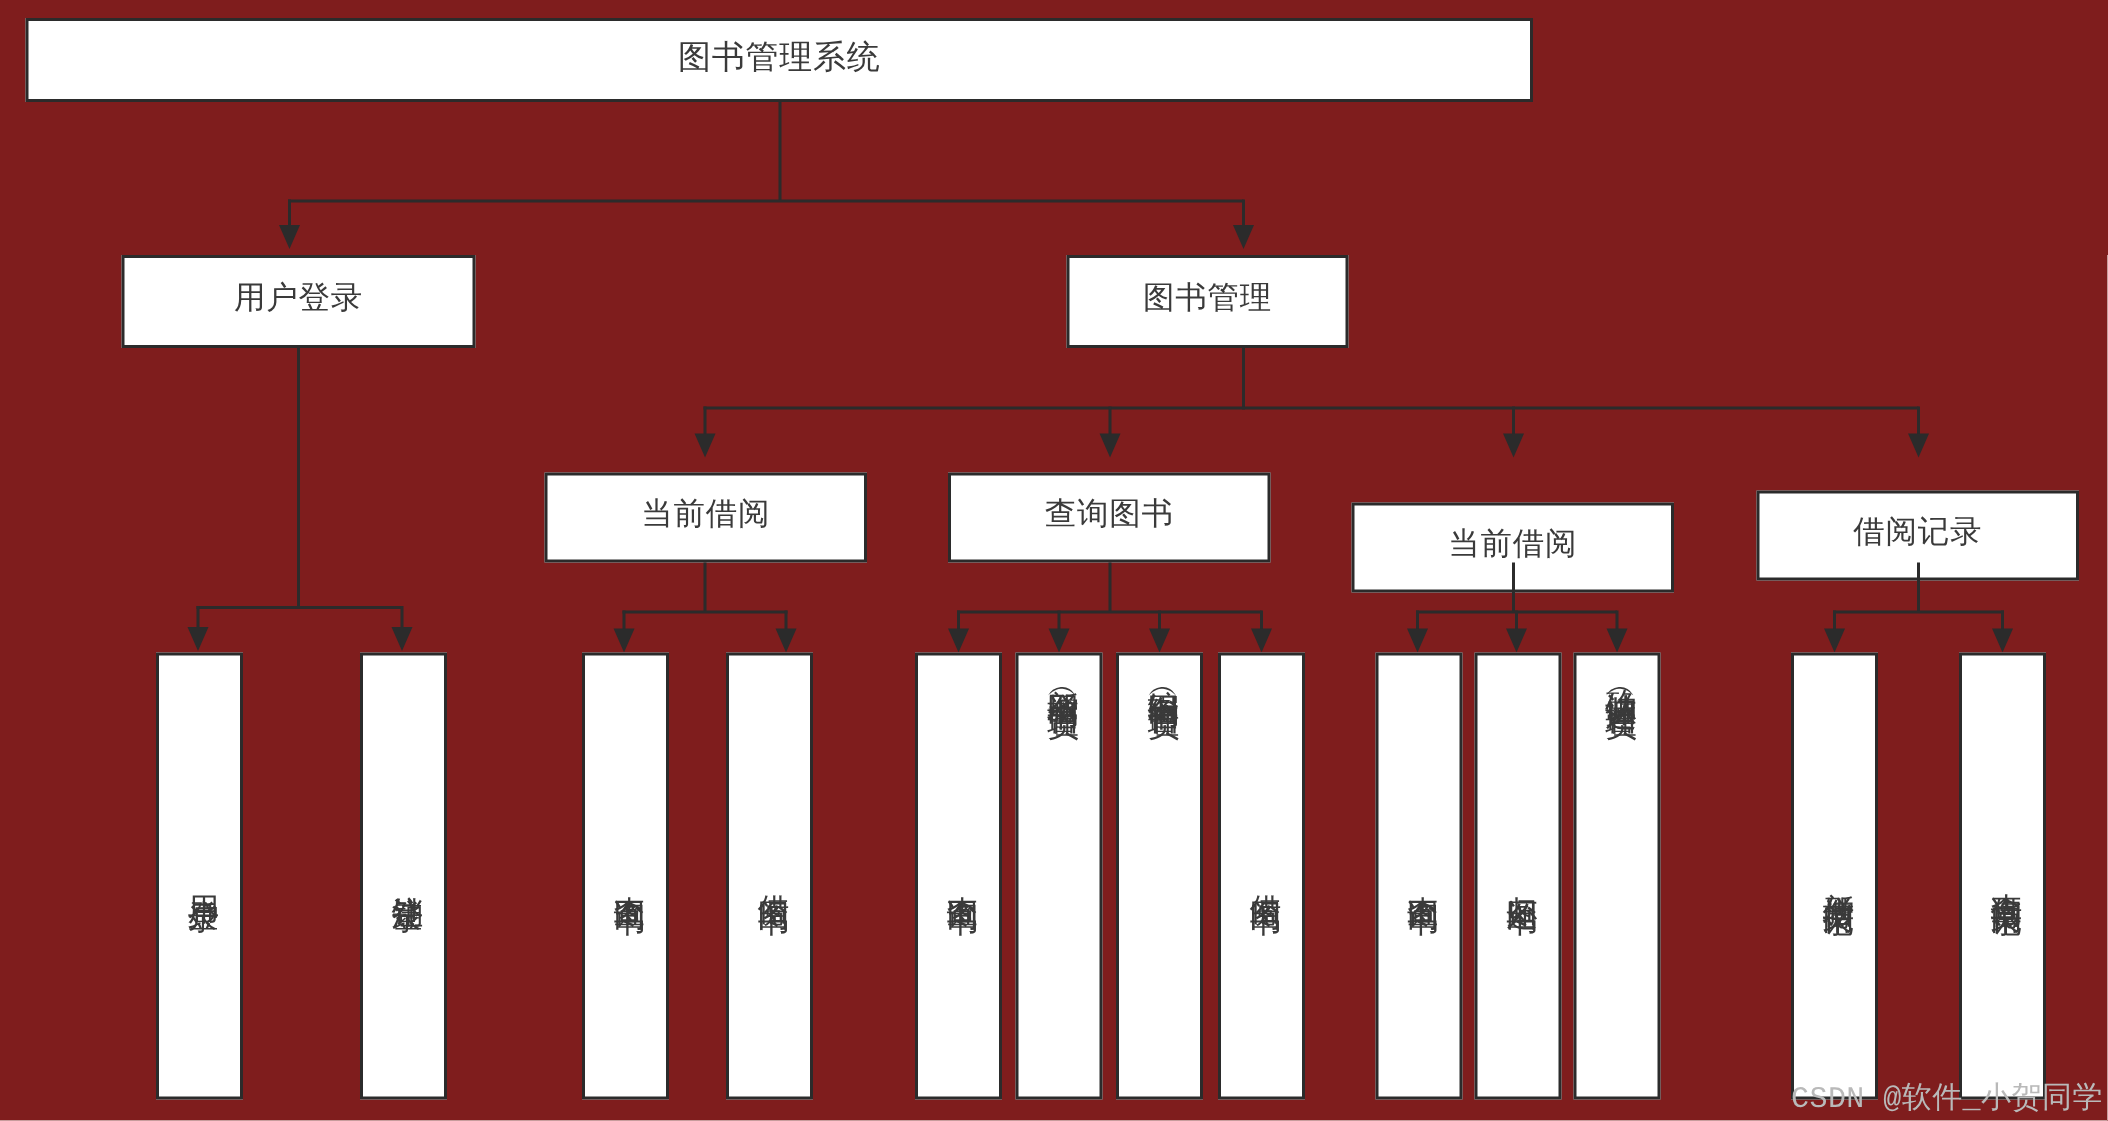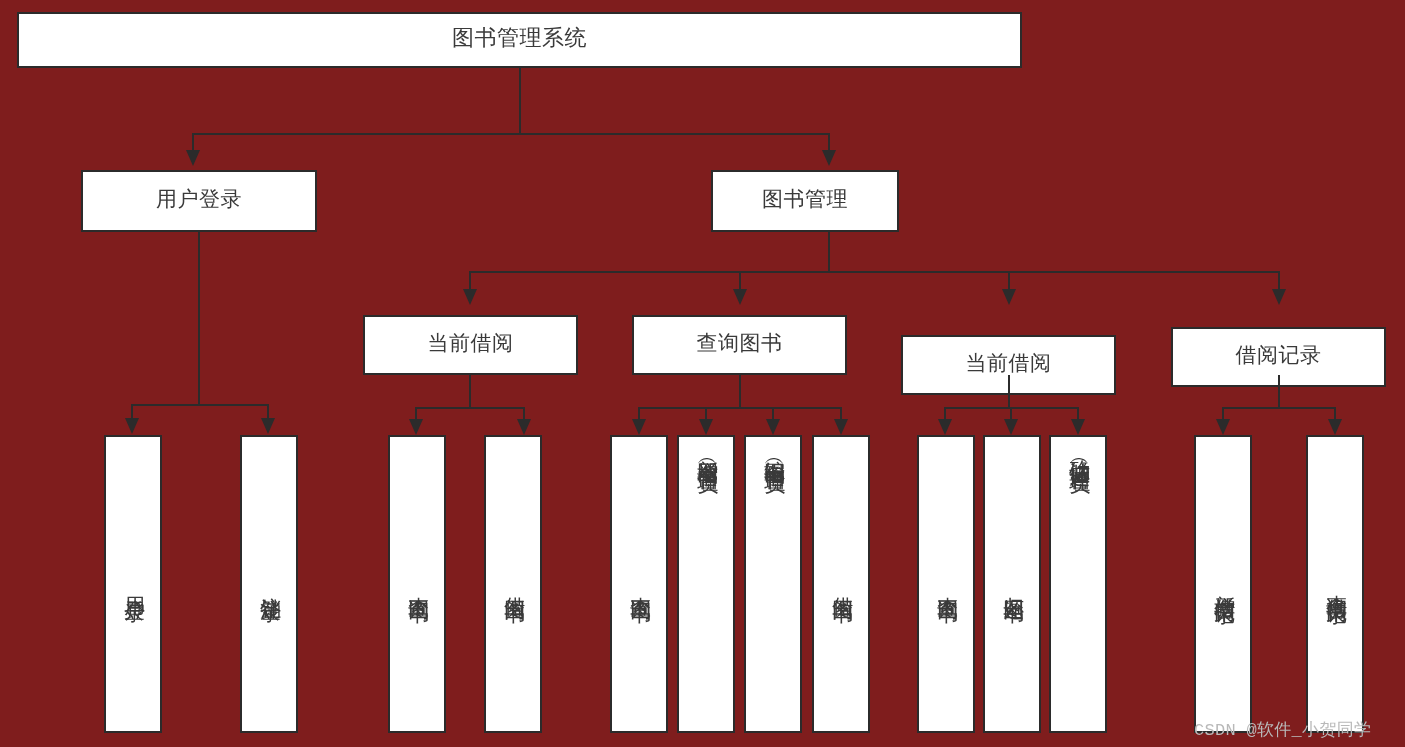--- a/index.html
+++ b/index.html
@@ -66,21 +66,21 @@
     height: 0;
     border-left: 7px solid transparent;
     border-right: 7px solid transparent;
     border-top: 16px solid #2b2b2b;
   }
 
   
   #watermark {
     position: absolute;
     color: #b9b9b9;
-    font-size: 17px;
+    font-size: 20px;
     white-space: nowrap;
     letter-spacing: 0.3px;
     pointer-events: none;
   }
 </style>
 </head>
 <body>
 
 <div id="canvas">
 

